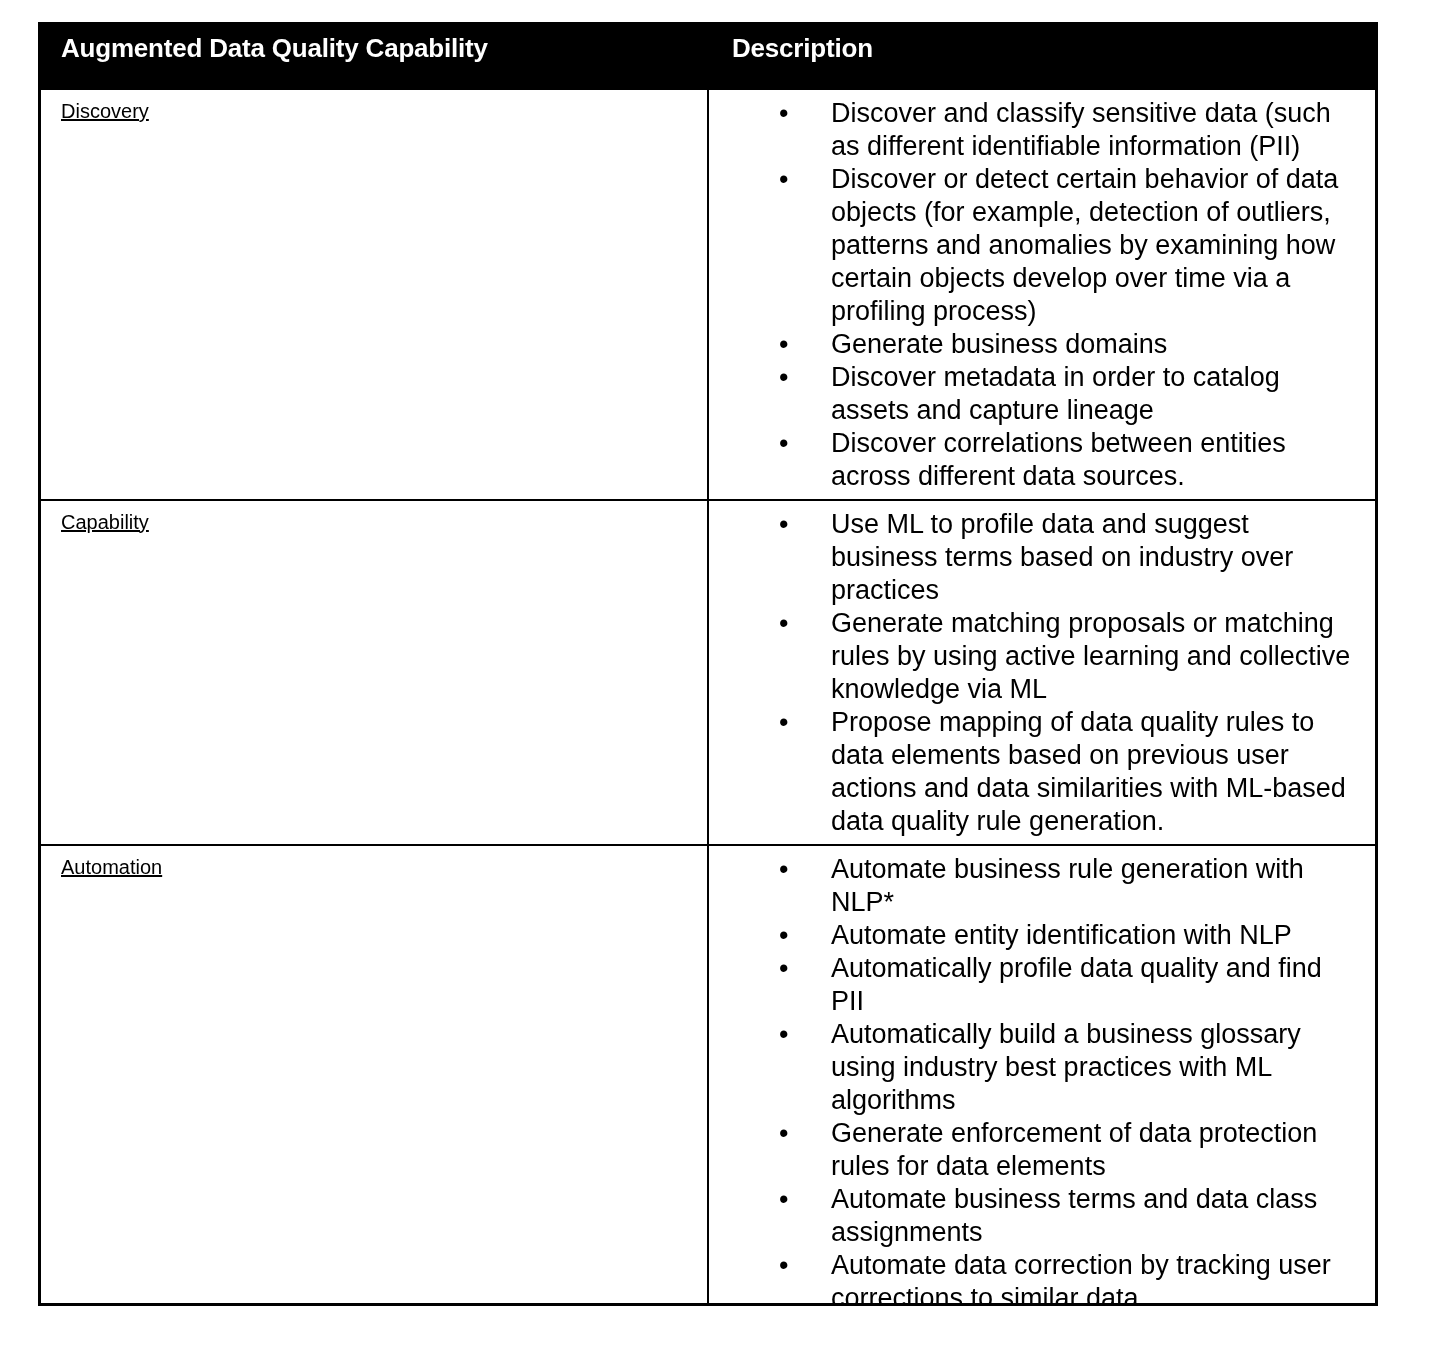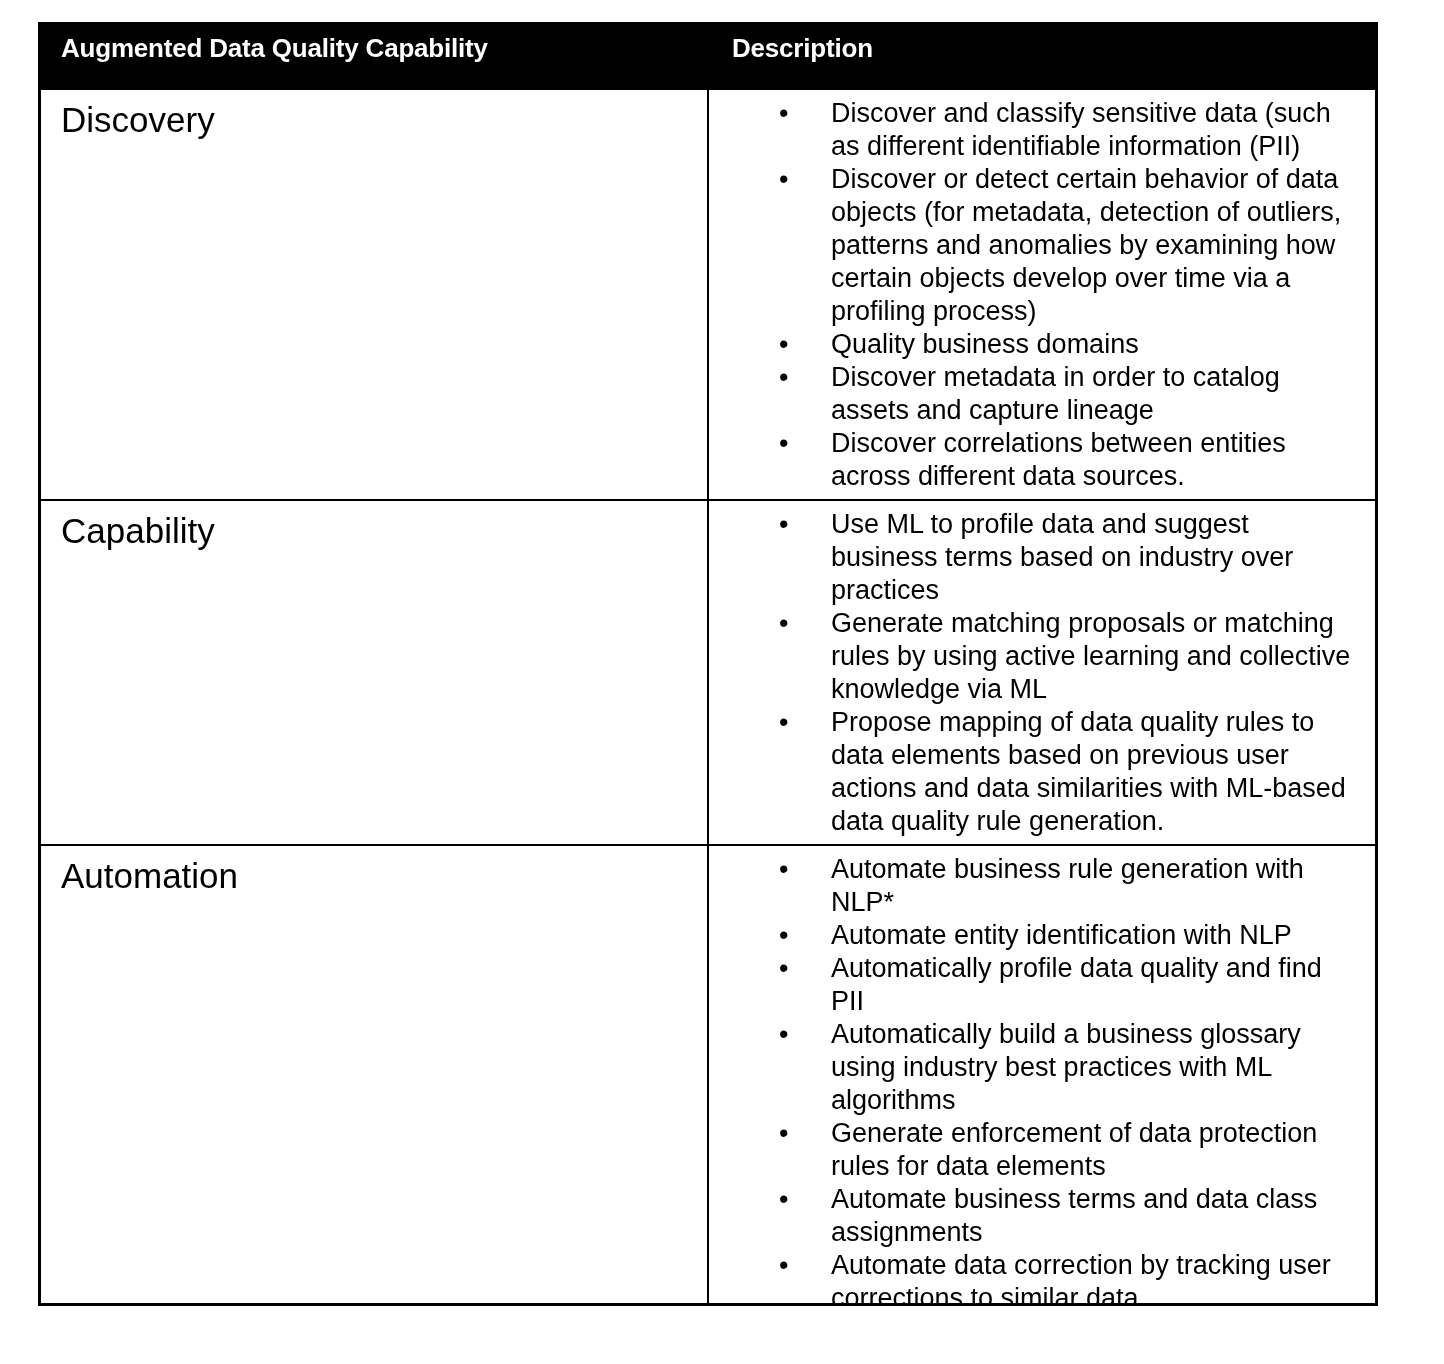--- a/index.html
+++ b/index.html
@@ -77,25 +77,26 @@
     background: #ffffff;
   }
   tbody tr:first-child td {
     border-top: none;
   }
   tbody td.desc-cell {
     border-right: none;
   }
 
   .cap-label {
-    font-size: 35px;
+    font-size: 20px;
     line-height: 1.2;
     color: #000000;
     padding: 9px 10px 6px 20px;
     font-family: "Liberation Sans", sans-serif;
+    text-decoration: underline;
   }
 
   ul.bullets {
     list-style: none;
     margin: 0;
     padding: 7px 16px 6px 0;
     font-size: 27px;
     line-height: 33px;
     color: #000000;
   }
@@ -130,22 +131,22 @@
         </tr>
       </thead>
       <tbody>
           <tr>
             <td class="capability-cell">
               <div class="cap-label">Discovery</div>
             </td>
             <td class="desc-cell">
               <ul class="bullets">
                 <li><span class="bullet-dot">•</span><span class="bullet-text">Discover and classify sensitive data (such as different identifiable information (PII)</span></li>
-                <li><span class="bullet-dot">•</span><span class="bullet-text">Discover or detect certain behavior of data objects (for metadata, detection of outliers, patterns and anomalies by examining how certain objects develop over time via a profiling process)</span></li>
-                <li><span class="bullet-dot">•</span><span class="bullet-text">Quality business domains</span></li>
+                <li><span class="bullet-dot">•</span><span class="bullet-text">Discover or detect certain behavior of data objects (for example, detection of outliers, patterns and anomalies by examining how certain objects develop over time via a profiling process)</span></li>
+                <li><span class="bullet-dot">•</span><span class="bullet-text">Generate business domains</span></li>
                 <li><span class="bullet-dot">•</span><span class="bullet-text">Discover metadata in order to catalog assets and capture lineage</span></li>
                 <li><span class="bullet-dot">•</span><span class="bullet-text">Discover correlations between entities across different data sources.</span></li>
               </ul>
             </td>
           </tr>
           <tr>
             <td class="capability-cell">
               <div class="cap-label">Capability</div>
             </td>
             <td class="desc-cell">

